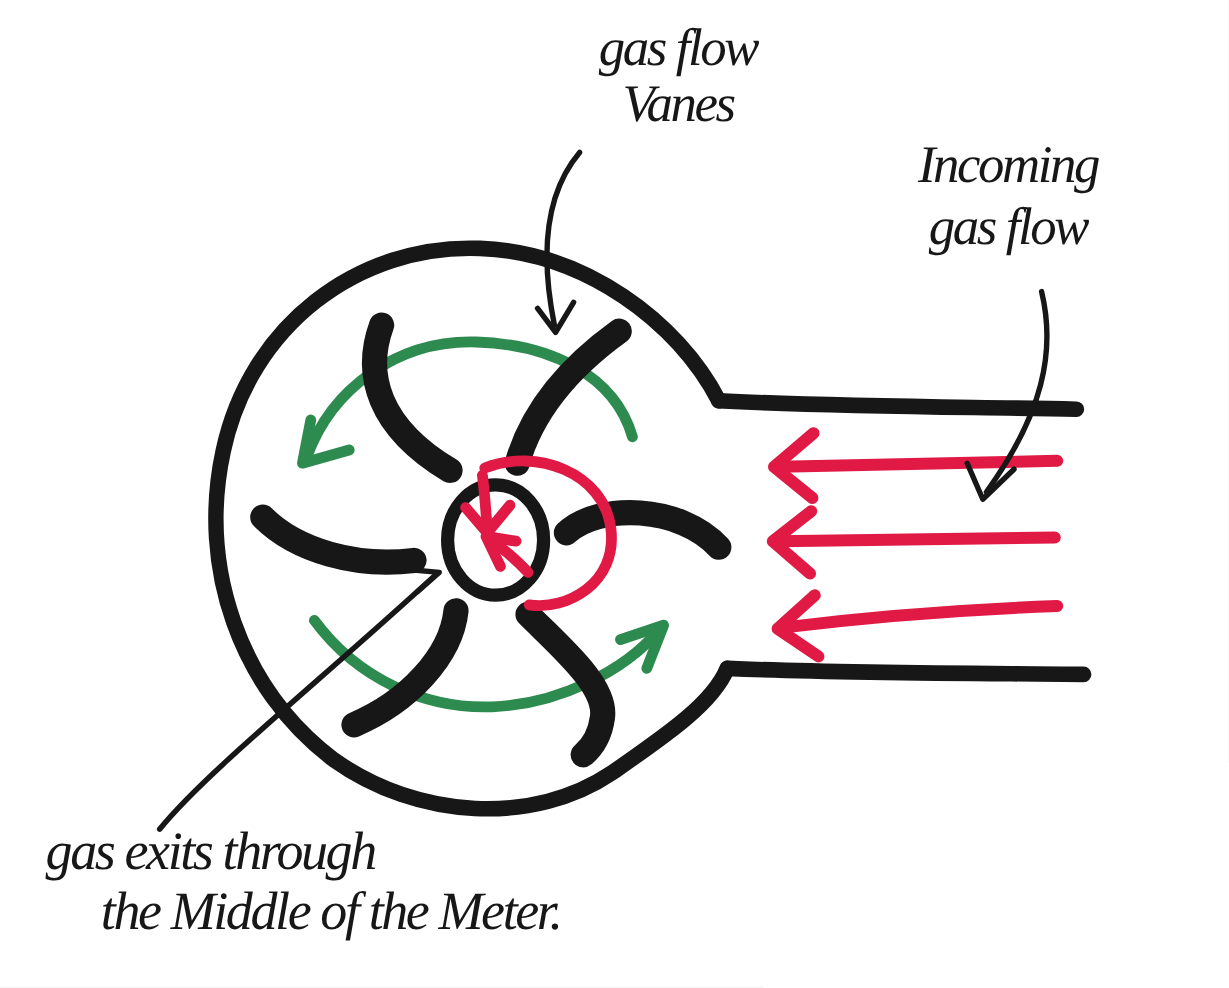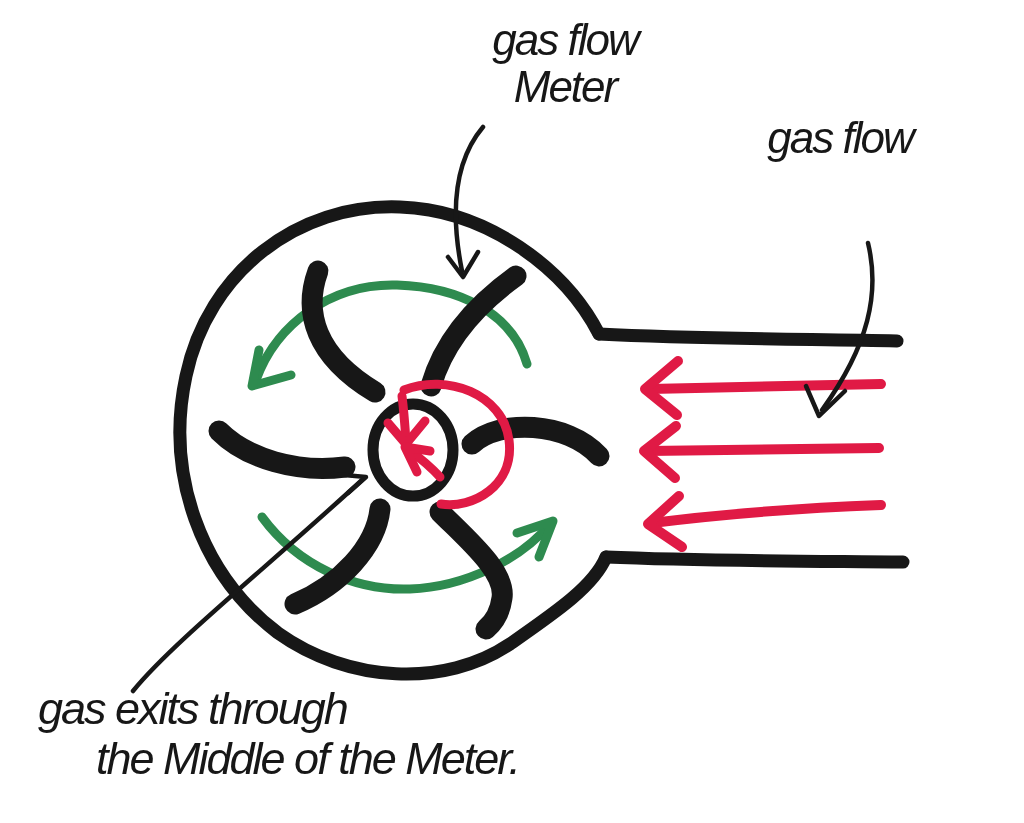--- a/index.html
+++ b/index.html
@@ -1,21 +1,21 @@
 <!DOCTYPE html>
 <html><head>
 <meta charset="utf-8">
 <style>
   html,body{margin:0;padding:0;background:#e9e9e9;}
   .stage{
     position:relative;
     width:1024px;height:823px;
     margin:0 auto;
     overflow:hidden;
-    font-family:Liberation Sans, sans-serif;
+    font-family:Liberation Serif, serif;
   }
   .sketch-svg{position:absolute;left:0;top:0;}
   .label{
     position:absolute;
     font-style:italic;
     letter-spacing:-2px;
     white-space:nowrap;
   }
   .label .line{display:block;}
   .label-rotation{
@@ -25,21 +25,21 @@
   }
   .label-incoming{
     left:700px;top:112px;width:280px;
     text-align:center;
     font-size:44px;line-height:51px;
   }
   .label-exit{
     left:38px;top:684px;
     font-size:45px;line-height:50px;
   }
-  .label-exit .line2{margin-left:58px;}
+  .label-exit .line2{margin-left:46px;}
 </style>
 </head>
 <body>
 
 <div class="stage" style="background-color: rgb(255, 255, 255);">
 
   <svg class="sketch-svg" width="1024" height="823" viewBox="0 0 1024 823">
 
     <g fill="none" stroke-width="9" stroke-linecap="round" stroke-linejoin="round" stroke="#2e8b4f">
       <path d="M527,364 C512,312 458,287 397,285 C330,283 276,325 256,380"></path>
@@ -88,24 +88,25 @@
       <path d="M448,257 L463,277 L478,252"></path>
       <path d="M868,243 C880,293 869,345 822,410"></path>
       <path d="M806,386 L819,416 L845,391"></path>
       <path d="M133,691 C172,643 265,569 362,480"></path>
       <path d="M333,474 L366,477 L348,493"></path>
     </g>
   </svg>
 
   <div class="label label-rotation" style="color: rgb(23, 23, 23);">
     <span class="line">gas flow</span>
-    <span class="line">Meter</span>
+    <span class="line">Vanes</span>
   </div>
 
   <div class="label label-incoming" style="color: rgb(23, 23, 23);">
+    <span class="line">Incoming</span>
     <span class="line">gas flow</span>
   </div>
 
   <div class="label label-exit" style="color: rgb(23, 23, 23);">
     <span class="line line1">gas exits through</span>
     <span class="line line2">the Middle of the Meter.</span>
   </div>
 
 </div>
 

